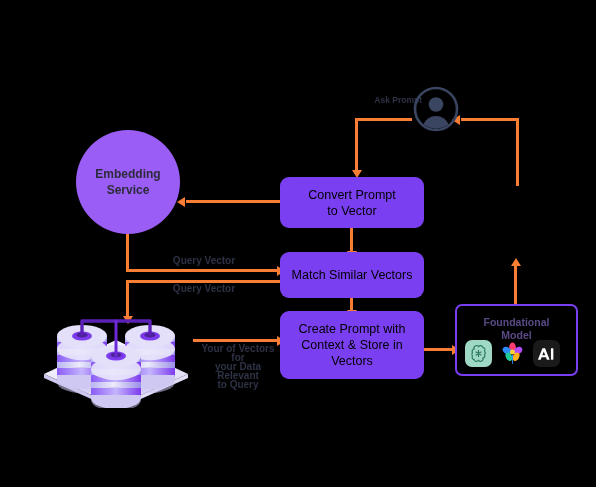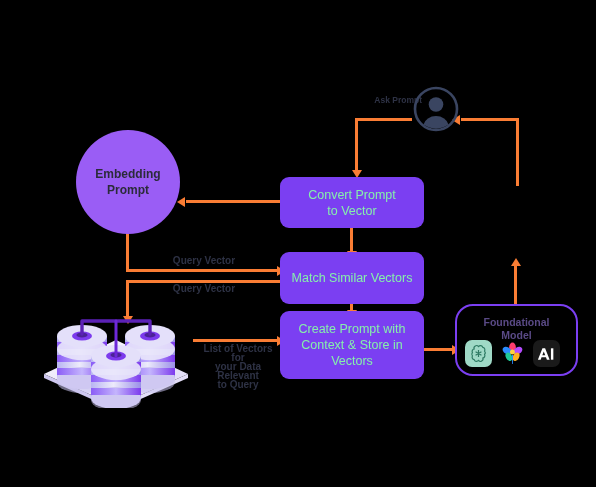--- a/index.html
+++ b/index.html
@@ -3,25 +3,25 @@
 <meta charset="utf-8">
 <style>
   html,body{margin:0;padding:0;background:#000;}
   body{width:596px;height:487px;position:relative;overflow:hidden;
        font-family:"Liberation Sans","DejaVu Sans",sans-serif;}
   #stage{position:absolute;left:0;top:0;width:596px;height:487px;}
 
   .node{position:absolute;box-sizing:border-box;display:flex;align-items:center;
         justify-content:center;text-align:center;}
 
-  .pbox{background:#7B3FF2;border-radius:9px;color:#86efac;
+  .pbox{background:#7B3FF2;border-radius:9px;color:#000000;
         font-size:12.5px;line-height:16px;font-weight:400;align-items:center;}
   .obox{background:#FA7D34;border-radius:9px;color:#FFF3EA;
         font-size:12.5px;line-height:16px;font-weight:400;}
-  .fmbox{background:#000;border:2.5px solid #7B3FF2;border-radius:18px;text-decoration:underline;}
+  .fmbox{background:#000;border:2.5px solid #7B3FF2;border-radius:7px;text-decoration:underline;}
 
   .circle{background:#9A5DF5;border-radius:50%;color:#2B2B3A;
           font-size:12px;line-height:16px;font-weight:700;}
 
   .edge{position:absolute;background:#FA7D34;}
   .ar{position:absolute;width:0;height:0;}
   .ar-r{border-top:5px solid transparent;border-bottom:5px solid transparent;border-left:8px solid #FA7D34;}
   .ar-l{border-top:5px solid transparent;border-bottom:5px solid transparent;border-right:8px solid #FA7D34;}
   .ar-d{border-left:5px solid transparent;border-right:5px solid transparent;border-top:8px solid #FA7D34;}
   .ar-u{border-left:5px solid transparent;border-right:5px solid transparent;border-bottom:8px solid #FA7D34;}
@@ -66,49 +66,49 @@
   <div class="ar ar-r" style="left:277px;top:265.5px;"></div>
   <div class="elabel" style="left:168px;top:256px;width:72px;">Query Vector</div>
 
   <div class="edge" style="left:126px;top:280px;width:155px;height:3px;"></div>
   <div class="edge" style="left:126px;top:280px;width:3px;height:38px;"></div>
   <div class="ar ar-d" style="left:122.5px;top:316px;"></div>
   <div class="elabel" style="left:168px;top:284px;width:72px;">Query Vector</div>
 
   <div class="edge" style="left:193px;top:339px;width:88px;height:3px;"></div>
   <div class="ar ar-r" style="left:277px;top:335.5px;"></div>
-  <div class="elabel" style="left:196px;top:344px;width:84px;">List of Vectors for
+  <div class="elabel" style="left:196px;top:344px;width:84px;">Your of Vectors for
 your Data Relevant
 to Query</div>
 
   <div class="edge" style="left:424px;top:348px;width:32px;height:3px;"></div>
   <div class="ar ar-r" style="left:452px;top:344.5px;"></div>
 
   <div class="edge" style="left:514px;top:264px;width:3px;height:40px;"></div>
   <div class="ar ar-u" style="left:510.5px;top:258px;"></div>
 
   <div class="avatar" style="left:413px;top:86px;width:46px;height:46px;">
     <svg width="46" height="46" viewBox="0 0 46 46">
       <circle cx="23" cy="23" r="21" fill="none" stroke="#3A4561" stroke-width="2.6"></circle>
       <circle cx="23" cy="18.5" r="7.3" fill="#3A4561"></circle>
       <path d="M10.5 38.5a12.8 10.8 0 0 1 25 0 21 21 0 0 1-25 0z" fill="#3A4561"></path>
     </svg>
   </div>
 
   <div class="node circle" style="left:76px;top:130px;width:104px;height:104px;">
     <span style="white-space:pre-line;">Embedding
-Prompt</span>
+Service</span>
   </div>
 
   <div class="node pbox" style="left:280px;top:177px;width:144px;height:51px;">
     <span style="white-space:pre-line;">Convert Prompt
 to Vector</span>
   </div>
 
-  <div class="node pbox" style="left:280px;top:252px;width:144px;height:52px;">
+  <div class="node pbox" style="left:280px;top:252px;width:144px;height:46px;">
     <span style="white-space:pre-line;">Match Similar Vectors</span>
   </div>
 
   <div class="node pbox" style="left:280px;top:311px;width:144px;height:68px;">
     <span style="white-space:pre-line;">Create Prompt with
 Context &amp; Store in Vectors</span>
   </div>
 
 
   <div class="node fmbox" style="left:455px;top:304px;width:123px;height:72px;">

